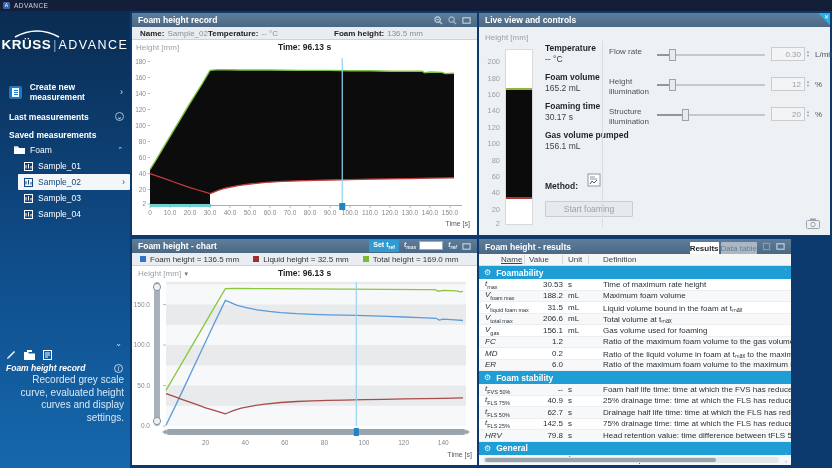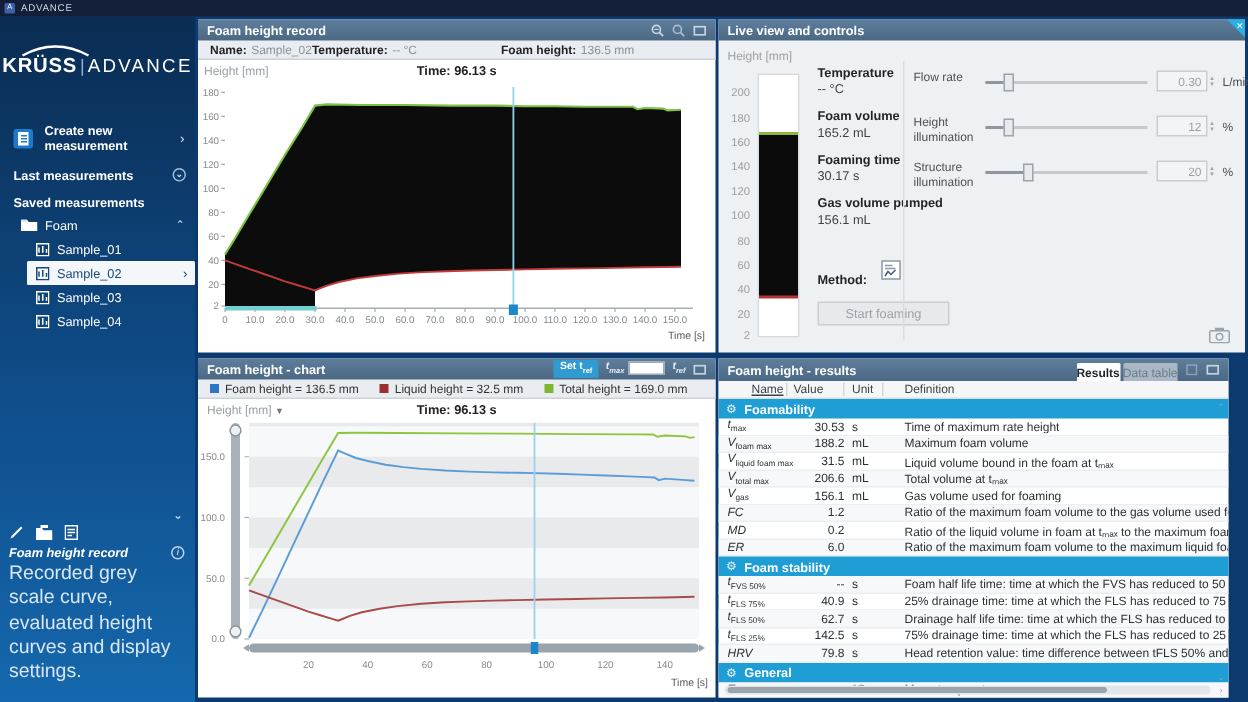--- a/index.html
+++ b/index.html
@@ -50,21 +50,21 @@
   .sample-row.selected .schev { position:absolute; right:5px; color:#16477e; font-size:9px; }
   #side-bottom { position:absolute; left:0; top:326px; width:130px; }
   #side-bottom .collapse { position:absolute; right:8px; top:2px; color:#cfe2f2; font-size:8px; }
   #side-tools { position:absolute; top:13px; left:6px; display:flex; gap:8px; }
   #side-info-title { position:absolute; top:26px; left:6px; font-size:8.5px;
     font-weight:bold; font-style:italic; }
   #side-info-icon { position:absolute; top:27px; right:7px; width:9px; height:9px;
     border:1px solid #bcd4ea; border-radius:50%; font-size:6.5px; line-height:8px;
     text-align:center; color:#dcebf7; font-style:italic; }
   #side-info-text { position:absolute; top:37px; left:6px; width:118px;
-    font-size:13px; line-height:1.25; color:#d9e7f4; }
+    font-size:10px; line-height:1.25; color:#d9e7f4;text-align:right; }
 
   
   .panel { position:absolute; background:#fff; }
   .phead { height:14px; background:linear-gradient(180deg,#5e7e9c,#4b6883);
     color:#fff; font-size:8.5px; font-weight:bold; display:flex; align-items:center;
     padding:0 6px; position:relative; }
   .phead .spacer { flex:1; }
   .hicon { width:9px; height:9px; margin-left:5px; opacity:.85; cursor:pointer; }
   .infobar { height:13px; background:#e9edf1; border-bottom:1px solid #ccd2d8;
     display:flex; align-items:center; font-size:8px; }
@@ -134,21 +134,21 @@
     display:flex; align-items:center; gap:14px; padding-left:8px; font-size:8px; color:#333; }
   .lg-item { display:flex; align-items:center; gap:4px; }
   .lg-sq { width:6px; height:6px; }
   #chart-label-row { position:relative; height:14px; font-size:8px; color:#9aa0a6; }
   #chart-label-row .ylab { position:absolute; left:6px; top:3px; cursor:pointer; }
   #chart-label-row .caret { font-size:6px; color:#777; }
   #chart-label-row .tlab { position:absolute; left:0; right:0; top:2px; text-align:center;
     color:#222; font-weight:bold; font-size:8.5px; }
 
   
-  #results-panel { left:479px; top:239px; width:340px; height:226px; overflow:hidden; }
+  #results-panel { left:479px; top:239px; width:312px; height:226px; overflow:hidden; }
   #results-head .tab { font-size:8px; font-weight:bold; padding:2px 0 1px;
     margin-left:2px; border-radius:1px 1px 0 0; align-self:flex-end; cursor:pointer; }
   #results-head .tab.active { background:#fff; color:#1d2429; }
   #results-head .tab.inactive { background:#a9b8c4; color:#6d7c8a; font-weight:normal; }
   #res-colhead { height:12px; display:flex; align-items:center; background:#f4f6f7;
     border-bottom:1px solid #d9dde0; font-size:8px; color:#3c4349; }
   #res-colhead span { border-right:1px solid #d4d8db; padding-right:4px; }
   .res-section { height:13px; background:#1f9ed6; color:#fff; display:flex;
     align-items:center; font-size:8.5px; font-weight:bold; gap:5px; padding-left:5px; }
   .res-section .gear { font-size:8px; font-weight:normal; opacity:.9; }

